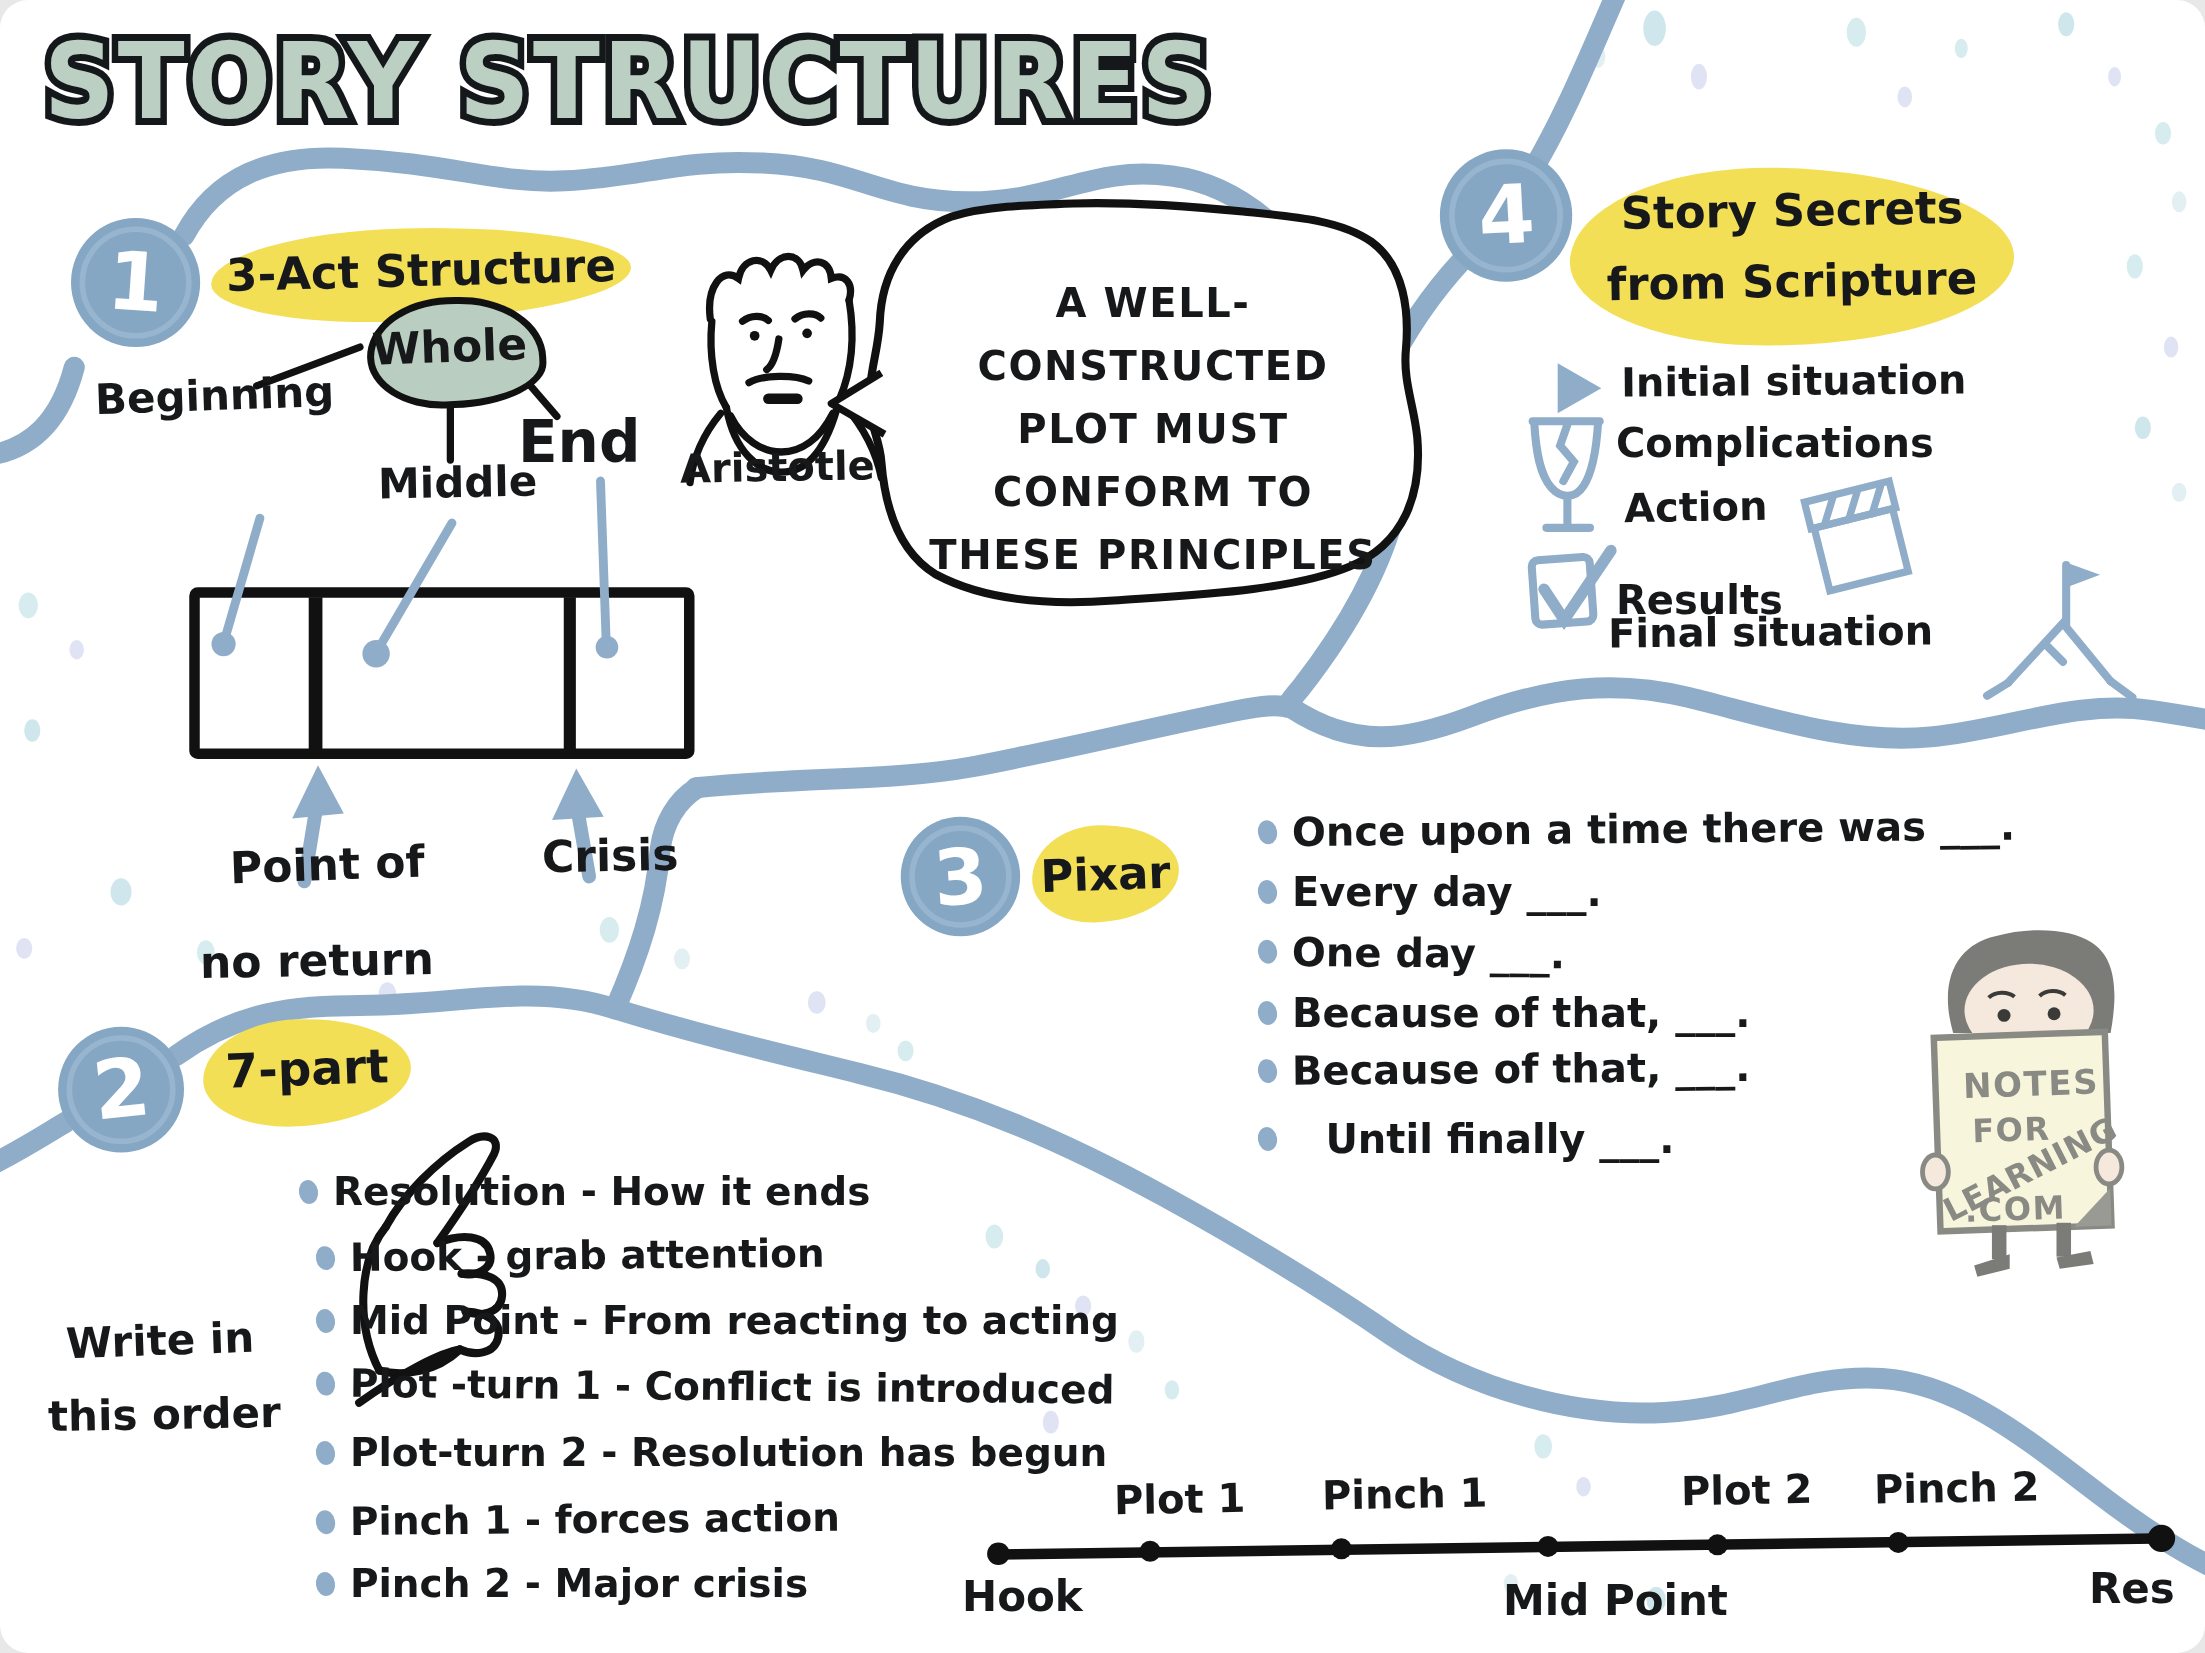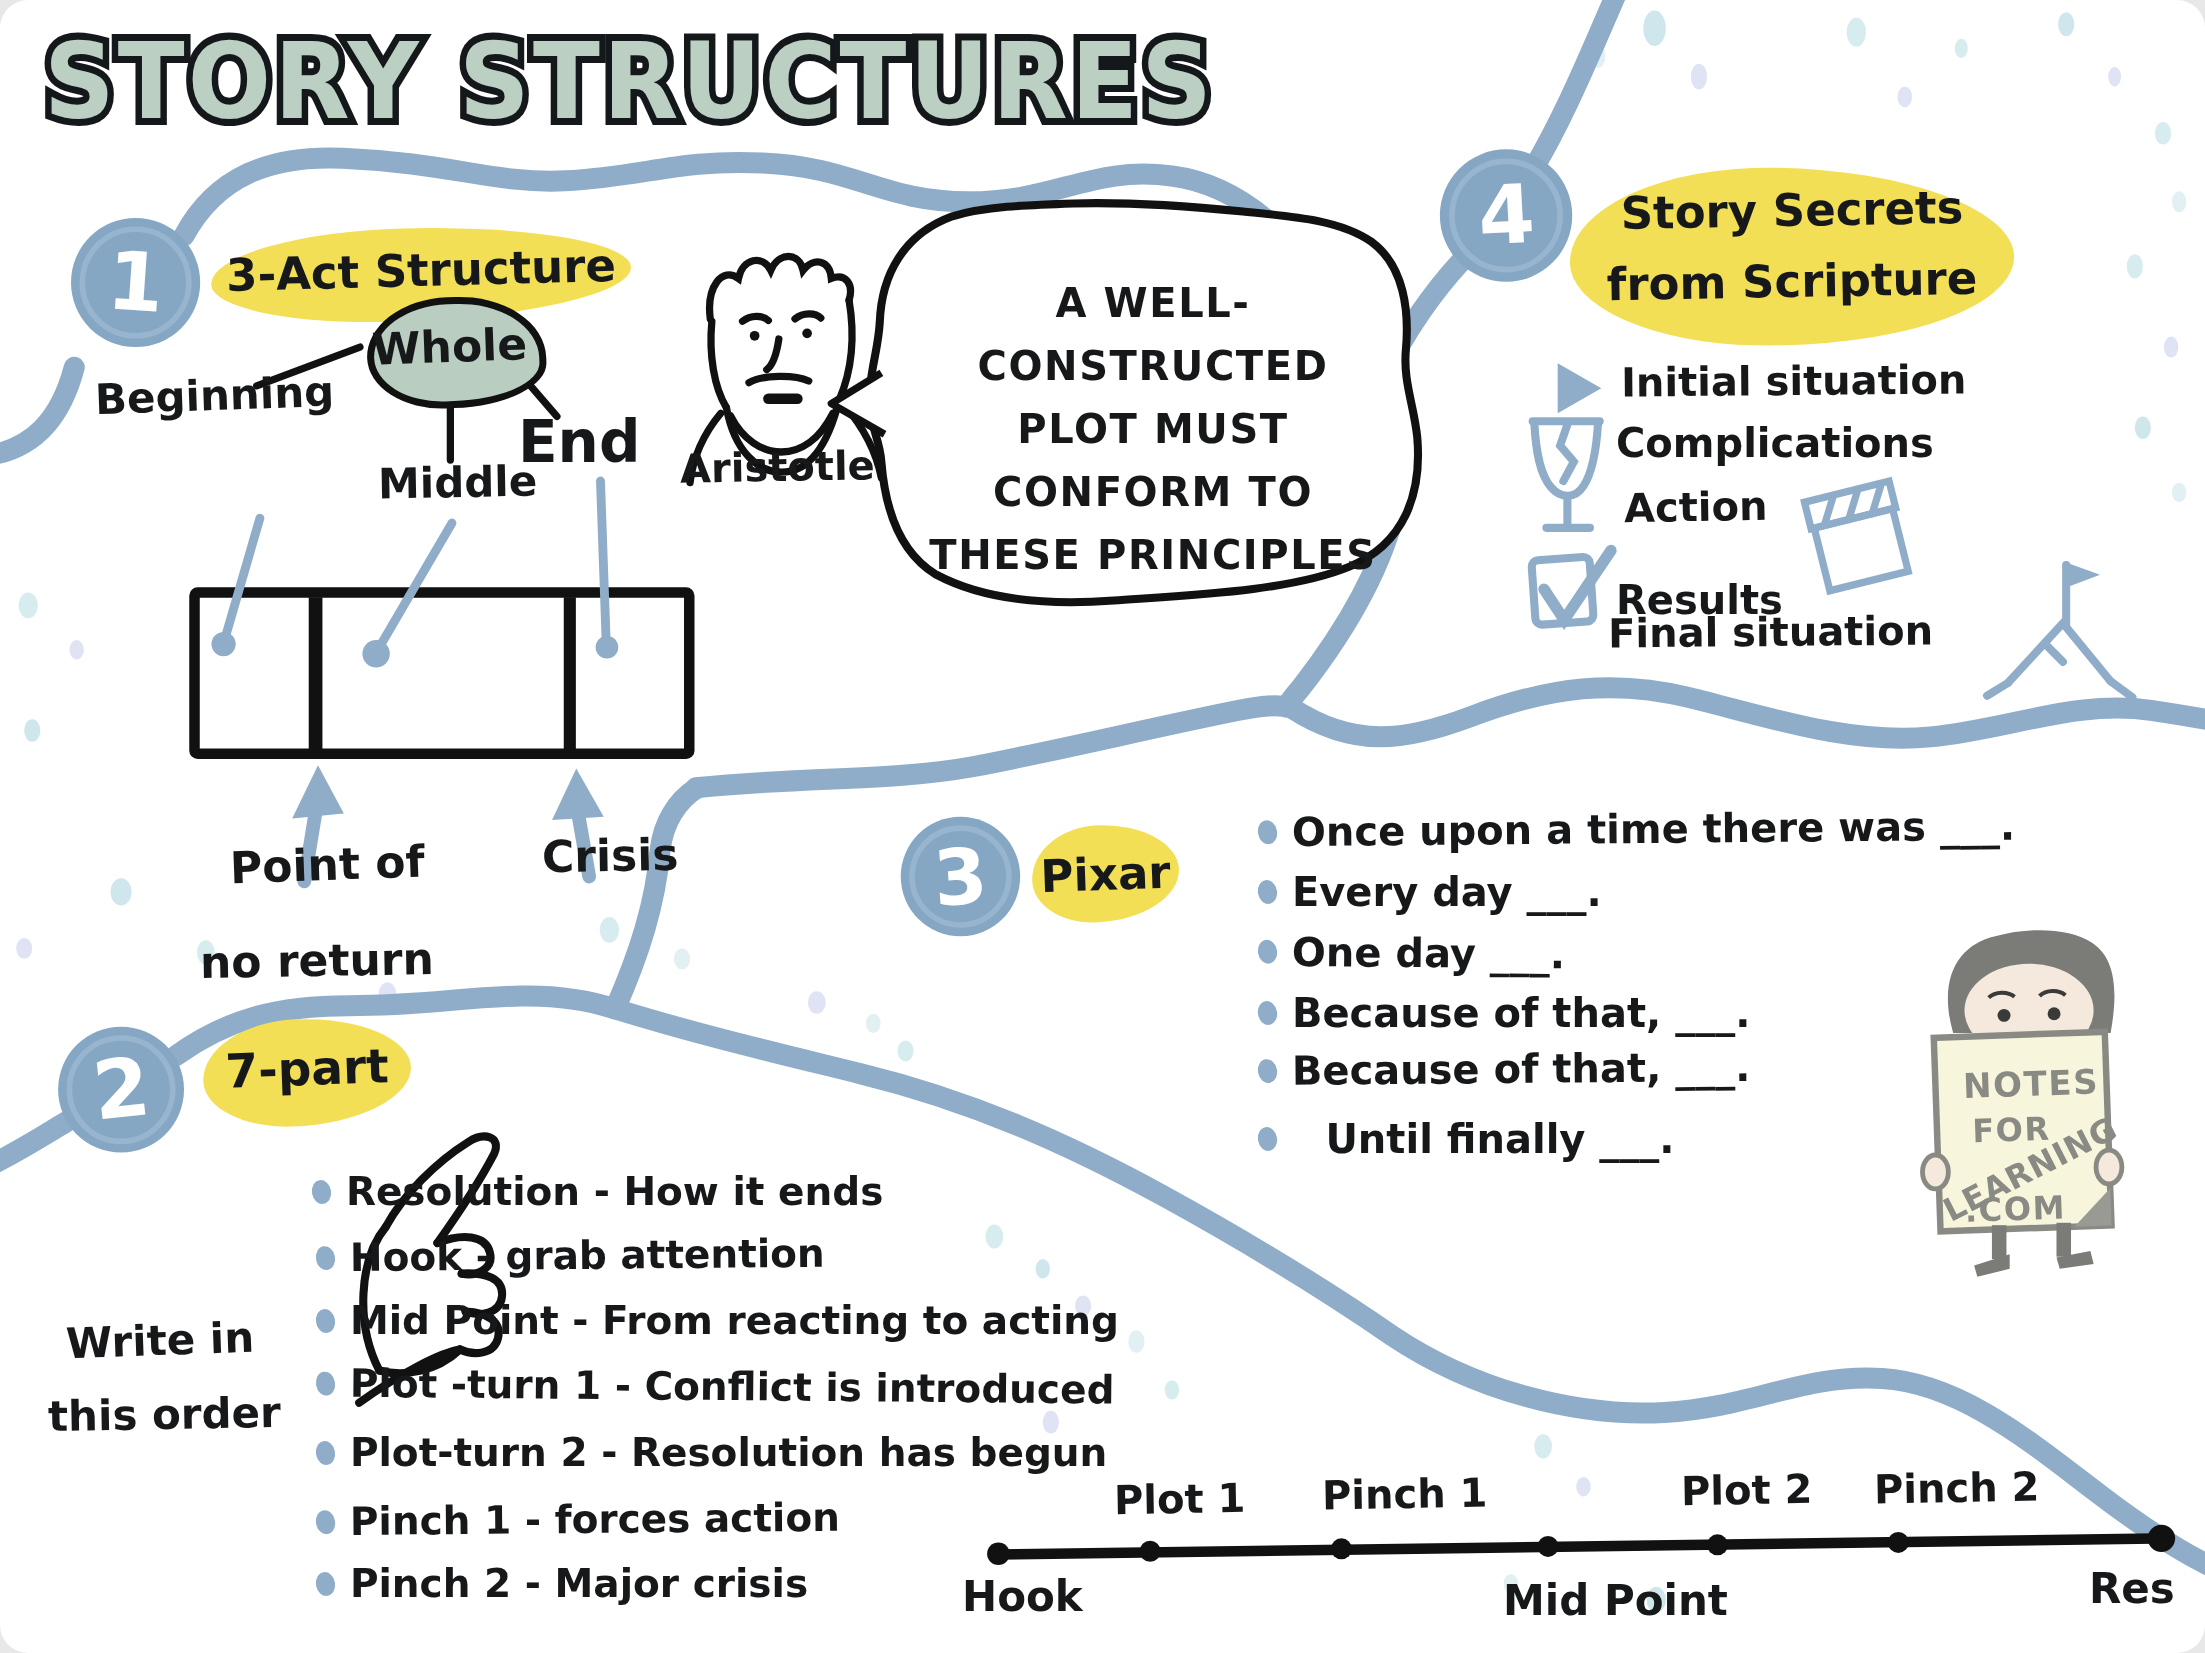--- a/index.html
+++ b/index.html
@@ -294,21 +294,21 @@
   <div class="row" style="left:1258px;top:1116px;gap:48px;">
     <span class="bullet"></span>
     <span class="t" style="position:static;font-size:40px;">Until finally ___.</span>
   </div>
 
   <div class="num" style="left:57px;top:1037px;width:129px;height:105px;font-size:81px;line-height:105px;transform:rotate(-6deg);">2</div>
   <div class="t" style="left:203px;top:1041px;width:208px;text-align:center;font-size:47px;transform:rotate(-2deg);">7-part</div>
   <div class="t" style="left:66px;top:1316px;font-size:42px;transform:rotate(-2deg);">Write in</div>
   <div class="t" style="left:48px;top:1390px;font-size:42px;transform:rotate(-1deg);">this order</div>
 
-  <div class="row" style="left:312px;top:1169px;align-items:center;">
+  <div class="row" style="left:299px;top:1169px;align-items:center;">
     <span class="bullet"></span>
     <span class="t" style="position:static;font-size:39px;">Resolution - How it ends</span>
   </div>
   <div class="row" style="left:316px;top:1233px;transform:rotate(-0.5deg);">
     <span class="bullet"></span>
     <span class="t" style="position:static;font-size:39px;">Hook - grab attention</span>
   </div>
   <div class="row" style="left:316px;top:1298px;">
     <span class="bullet"></span>
     <span class="t" style="position:static;font-size:39px;">Mid Point - From reacting to acting</span>

